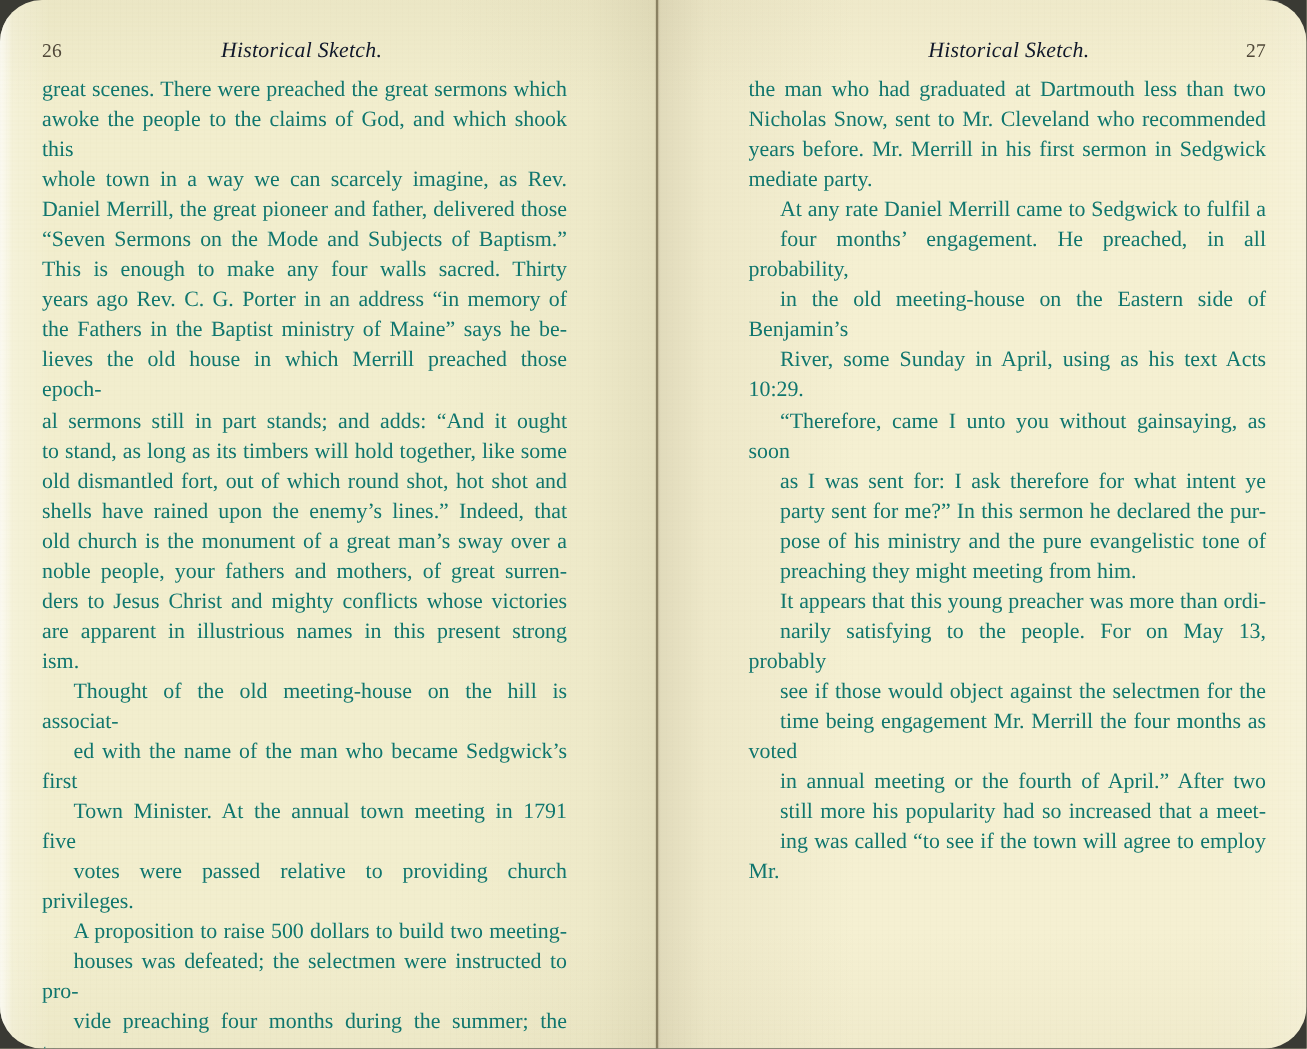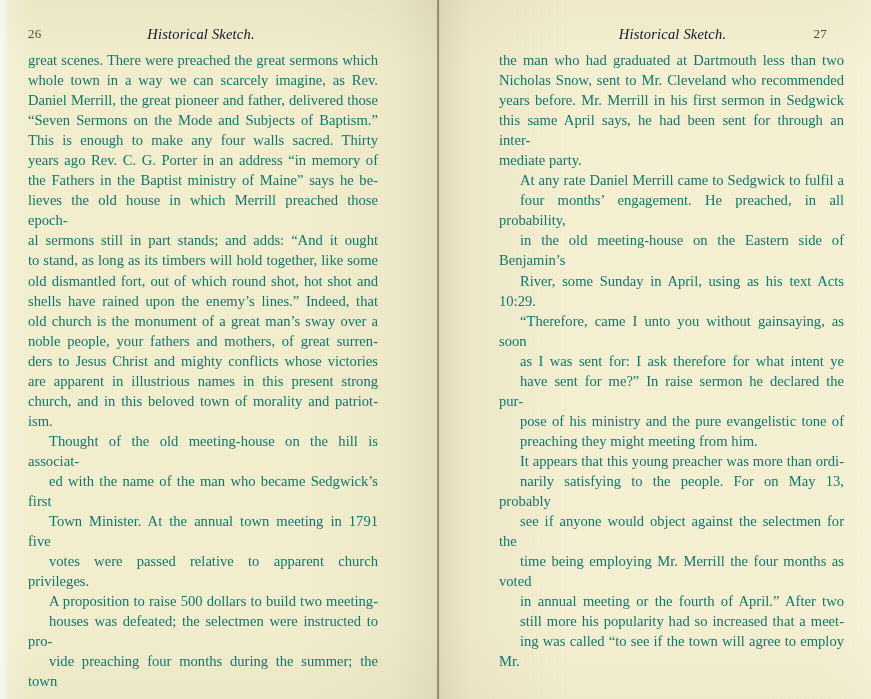--- a/index.html
+++ b/index.html
@@ -9,20 +9,21 @@
     background: #3a3a34;
   }
 
   .spread {
     position: relative;
     width: 871px;
     height: 699px;
     overflow: hidden;
     display: flex;
     font-family: "Liberation Serif", "DejaVu Serif", serif;
+    border-radius: 28px;
   }
 
   
   .page {
     position: relative;
     height: 699px;
     box-sizing: border-box;
     overflow: hidden;
   }
 
@@ -121,21 +122,21 @@
 
   .runhead .folio {
     position: absolute;
     top: 0;
     font-size: 13px;
     font-style: normal;
     color: #4f4738;
   }
 
   .page-left .runhead .folio { left: 0; }
-  .page-right .runhead .folio { right: 17px; }
+  .page-right .runhead .folio { right: 0; }
 
   .runhead .title {
     display: block;
     text-align: center;
     font-style: italic;
     color: #0f172a;
   }
 
   .page-left .runhead .title { padding-right: 4px; }
   .page-right .runhead .title { padding-left: 2px; }
@@ -215,43 +216,43 @@
 
     <div class="textblock">
       <div class="runhead">
         <span class="folio">26</span>
         <span class="title">Historical Sketch.</span>
       </div>
 
       <div class="body">
           <p>
             <span style="display: block;">great scenes.   There were preached the great sermons which</span>
+            <span style="display: block;">awoke the people to the claims of God, and which shook this</span>
             <span style="display: block;">whole town in a way we can scarcely imagine, as Rev.</span>
             <span style="display: block;">Daniel Merrill, the great pioneer and father, delivered those</span>
             <span style="display: block;">“Seven Sermons on the Mode and Subjects of Baptism.”</span>
             <span style="display: block;">This is enough to make any four walls sacred.     Thirty</span>
             <span style="display: block;">years ago Rev. C. G. Porter in an address “in memory of</span>
             <span style="display: block;">the Fathers in the Baptist ministry of Maine” says he be-</span>
             <span style="display: block;">lieves the old house in which Merrill preached those epoch-</span>
             <span style="display: block;">al sermons still in part stands; and adds:  “And it ought</span>
             <span style="display: block;">to stand, as long as its timbers will hold together, like some</span>
             <span style="display: block;">old dismantled fort, out of which round shot, hot shot and</span>
             <span style="display: block;">shells have rained upon the enemy’s lines.”     Indeed, that</span>
             <span style="display: block;">old church is the monument of a great man’s sway over a</span>
             <span style="display: block;">noble people, your fathers and mothers, of great surren-</span>
             <span style="display: block;">ders to Jesus Christ and mighty conflicts whose victories</span>
             <span style="display: block;">are apparent in illustrious names in this present strong</span>
-            <span style="display: block;">church, and in this beloved town of morality and patriot-</span>
             <span class="lastline">ism.</span>
           </p>
           <p class="indent">
             <span style="display: block;">Thought of the old meeting-house on the hill is associat-</span>
             <span style="display: block;">ed with the name of the man who became Sedgwick’s first</span>
             <span style="display: block;">Town Minister.    At the annual town meeting in 1791 five</span>
-            <span style="display: block;">votes  were passed relative to apparent church  privileges.</span>
+            <span style="display: block;">votes  were passed relative to providing church  privileges.</span>
             <span style="display: block;">A proposition to raise 500 dollars to build two meeting-</span>
             <span style="display: block;">houses was defeated; the selectmen were instructed to pro-</span>
             <span style="display: block;">vide preaching four months during the summer; the town</span>
           </p>
         </div>
     </div>
   </div>
 
   <div class="page page-right">
     <div class="paper-grad"></div>
@@ -260,39 +261,38 @@
       <div class="runhead">
         <span class="folio">27</span>
         <span class="title">Historical Sketch.</span>
       </div>
 
       <div class="body">
           <p>
             <span style="display: block;">the man who had graduated at Dartmouth less than two</span>
             <span style="display: block;">Nicholas Snow, sent to Mr. Cleveland who recommended</span>
             <span style="display: block;">years before.    Mr. Merrill in his first sermon in Sedgwick</span>
-            <span style="display: block;">this same April says, he had been sent for through an inter-</span>
             <span class="lastline">mediate party.</span>
           </p>
           <p class="indent">
             <span style="display: block;">At any rate Daniel Merrill came to Sedgwick to fulfil a</span>
             <span style="display: block;">four months’ engagement.   He preached, in all probability,</span>
             <span style="display: block;">in the old meeting-house on the Eastern side of Benjamin’s</span>
             <span style="display: block;">River, some Sunday in April, using as his text Acts 10:29.</span>
             <span style="display: block;">“Therefore, came I unto you without gainsaying, as soon</span>
             <span style="display: block;">as  I was sent for:     I ask therefore for what intent ye</span>
-            <span style="display: block;">have sent for me?”    In raise sermon he declared the pur-</span>
+            <span style="display: block;">party sent for me?”    In this sermon he declared the pur-</span>
             <span style="display: block;">pose of his ministry and the pure evangelistic tone of</span>
             <span class="lastline">preaching they might meeting from him.</span>
           </p>
           <p class="indent">
             <span style="display: block;">It appears that this young preacher was more than ordi-</span>
             <span style="display: block;">narily satisfying to the people.    For on May 13, probably</span>
-            <span style="display: block;">see if anyone would object against the selectmen for the</span>
-            <span style="display: block;">time being employing Mr. Merrill the four months as voted</span>
+            <span style="display: block;">see if those would object against the selectmen for the</span>
+            <span style="display: block;">time being engagement Mr. Merrill the four months as voted</span>
             <span style="display: block;">in annual meeting or the fourth of April.”     After two</span>
             <span style="display: block;">still more his popularity had so increased that a meet-</span>
             <span style="display: block;">ing was called “to see if the town will agree to employ Mr.</span>
           </p>
         </div>
     </div>
   </div>
 
   <div class="gutter"></div>
   <div class="grain"></div>

